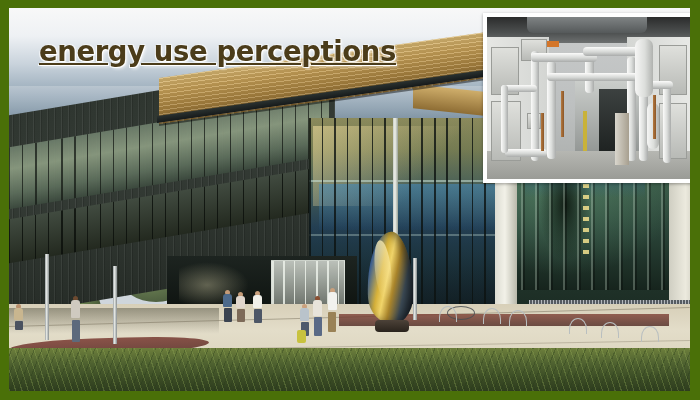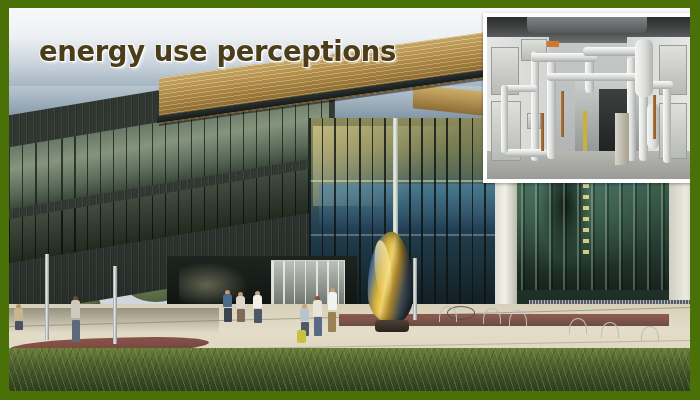--- a/index.html
+++ b/index.html
@@ -260,21 +260,21 @@
     font-family:"DejaVu Sans",sans-serif;
     font-weight:bold;font-size:27.5px;line-height:31px;letter-spacing:-.4px;
     color:#4b3c1a;
     text-shadow:
       1px 1px 0 rgba(255,255,255,.95),
       -1px 1px 0 rgba(255,255,255,.75),
       1px -1px 0 rgba(255,255,255,.55),
       2px 2px 3px rgba(255,255,255,.65);
     white-space:nowrap;
   }
-  .title-l2{padding-left:4px;}
+  .title-l2{padding-left:4px;text-decoration:underline;}
 
   
   .inset{
     position:absolute;left:474px;top:5px;width:214px;height:170px;z-index:40;
     background:#fff;padding:4px;box-sizing:border-box;
     box-shadow:0 1px 3px rgba(0,0,0,.35);
   }
   .inset-img{
     position:relative;width:100%;height:100%;overflow:hidden;
     background:linear-gradient(180deg,#c9cbcb 0%,#bdc0c0 55%,#a9acaa 100%);

